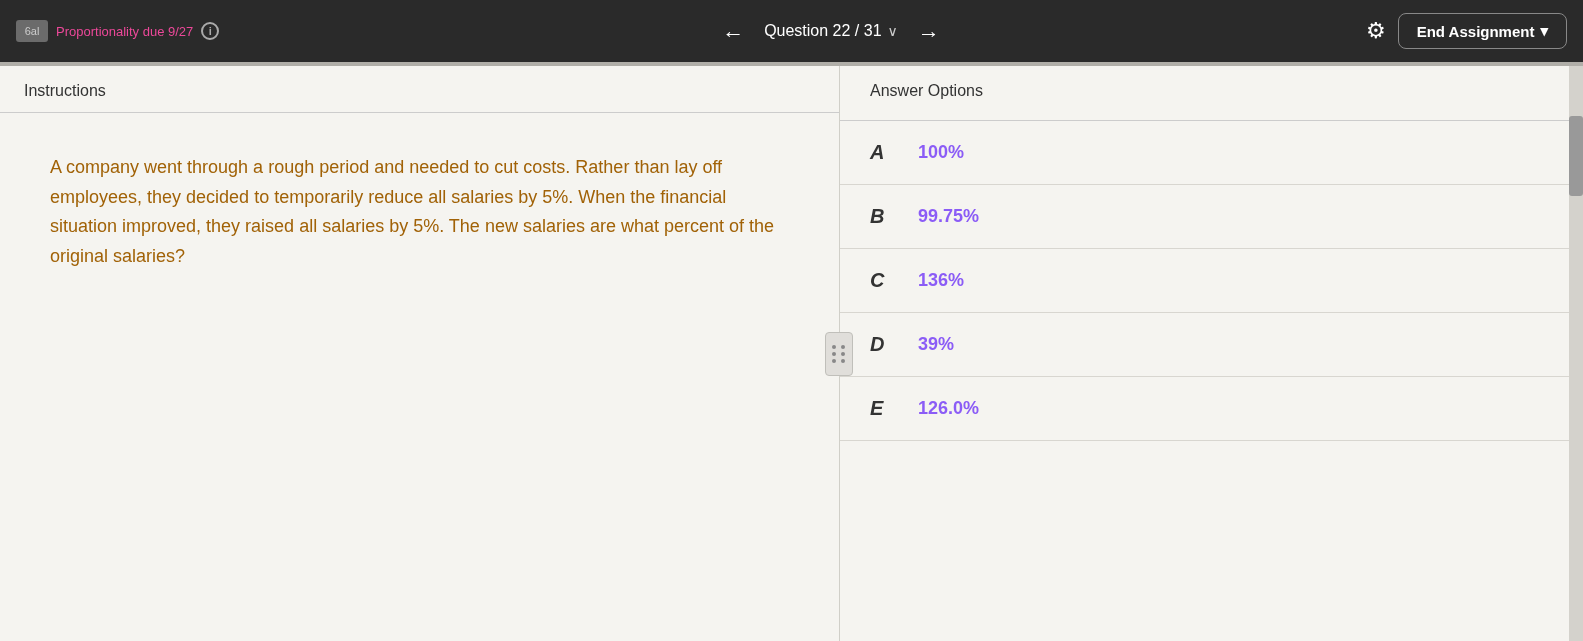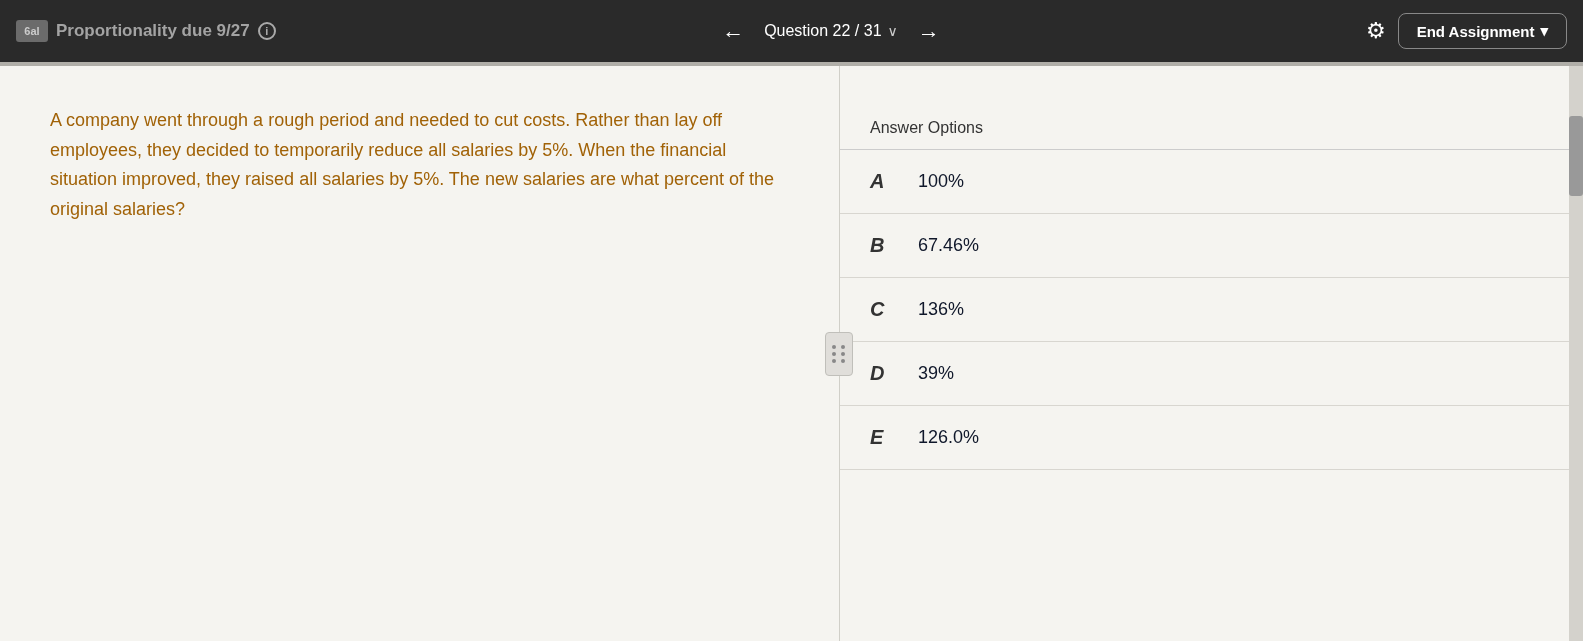--- a/index.html
+++ b/index.html
@@ -34,27 +34,27 @@
     .logo-icon {
       width: 32px;
       height: 22px;
       background: #6b6b6b;
       border-radius: 3px;
       display: flex;
       align-items: center;
       justify-content: center;
       color: #ccc;
       font-size: 11px;
-      font-weight: bold;
+      font-weight: normal;
     }
 
     .assignment-title {
-      color: #a3a3a3;
-      font-size: 17px;
-      font-weight: 700;
+      color: #ec4899;
+      font-size: 13px;
+      font-weight: 400;
     }
 
     .info-icon {
       width: 18px;
       height: 18px;
       border: 2px solid #aaa;
       border-radius: 50%;
       color: #aaa;
       font-size: 11px;
       display: flex;
@@ -199,26 +199,25 @@
     .right-panel {
       flex: 1;
       background: #f5f4f0;
       display: flex;
       flex-direction: column;
       position: relative;
       overflow: hidden;
     }
 
     .answer-header {
-      padding: 16px 24px 12px 30px;
+      padding: 16px 24px 20px 30px;
       font-size: 16px;
       font-weight: 400;
       color: #333;
       border-bottom: 1px solid #ccc;
-      margin-top: 37px;
     }
 
     .answer-options {
       flex: 1;
       overflow-y: auto;
     }
 
     .answer-option {
       display: flex;
       align-items: center;
@@ -233,22 +232,22 @@
     .option-letter {
       font-size: 20px;
       font-weight: 700;
       color: #333;
       min-width: 28px;
       font-style: italic;
     }
 
     .option-text {
       font-size: 18px;
-      color: #0f172a;
-      font-weight: 400;
+      color: #8b5cf6;
+      font-weight: 700;
     }
 
     
     .scrollbar-track {
       position: absolute;
       right: 0;
       top: 0;
       width: 14px;
       height: 100%;
       background: #d4d2cc;
@@ -294,20 +293,23 @@
       <span>▾</span>
     </button>
   </div>
 </div>
 
 <div class="top-divider"></div>
 
 <div class="main-content">
 
   <div class="left-panel">
+    <div class="panel-header">
+      <span>Instructions</span>
+    </div>
     <div class="question-body">
       <p>A company went through a rough period and needed to cut costs. Rather than lay off employees, they decided to temporarily reduce all salaries by 5%. When the financial situation improved, they raised all salaries by 5%. The new salaries are what percent of the original salaries?</p>
     </div>
 
     <div class="drag-handle">
       <div class="drag-dots">
         <div class="drag-dot"></div>
         <div class="drag-dot"></div>
         <div class="drag-dot"></div>
         <div class="drag-dot"></div>
@@ -321,21 +323,21 @@
     <div class="answer-header">
       <span>Answer Options</span>
     </div>
     <div class="answer-options">
     <div class="answer-option">
           <span class="option-letter">A</span>
           <span class="option-text">100%</span>
         </div>
         <div class="answer-option">
           <span class="option-letter">B</span>
-          <span class="option-text">67.46%</span>
+          <span class="option-text">99.75%</span>
         </div>
         <div class="answer-option">
           <span class="option-letter">C</span>
           <span class="option-text">136%</span>
         </div>
         <div class="answer-option">
           <span class="option-letter">D</span>
           <span class="option-text">39%</span>
         </div>
         <div class="answer-option">

